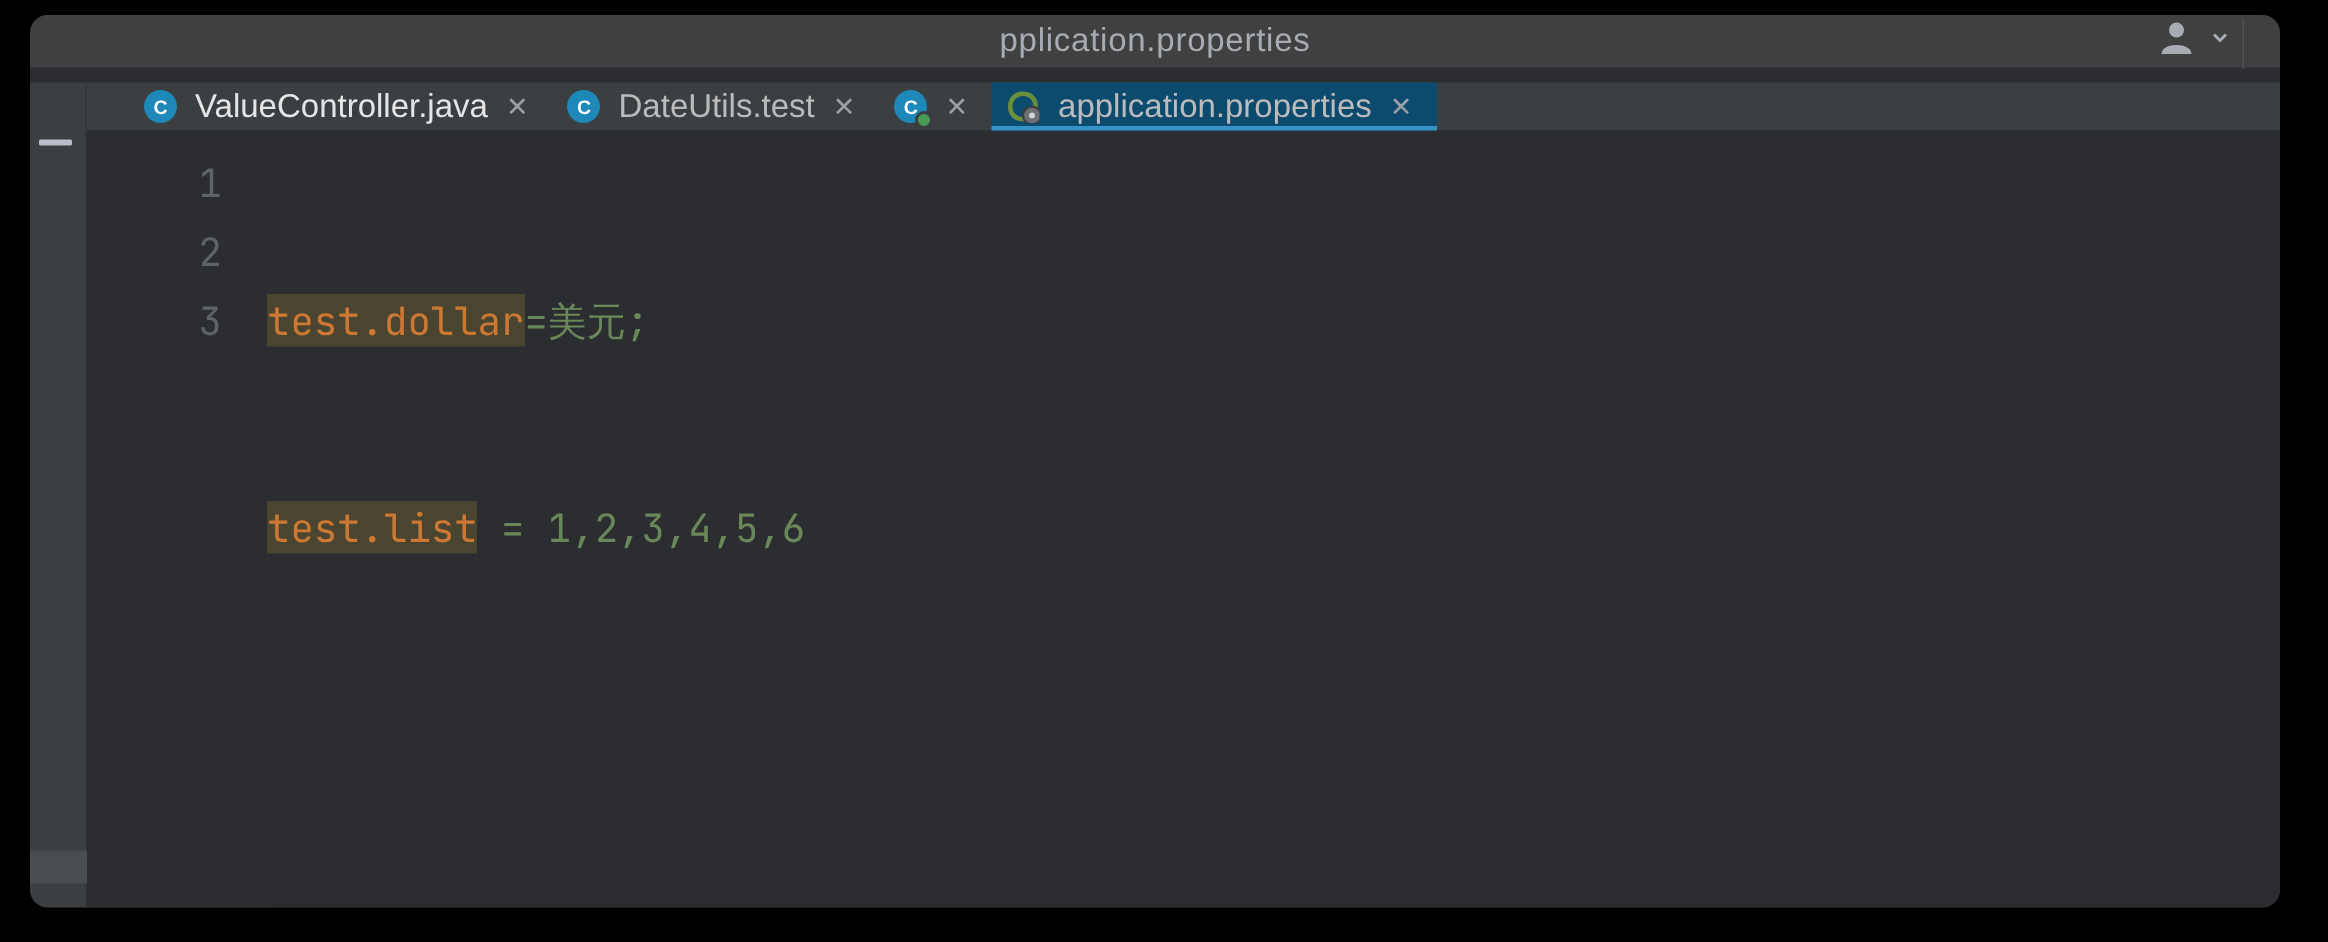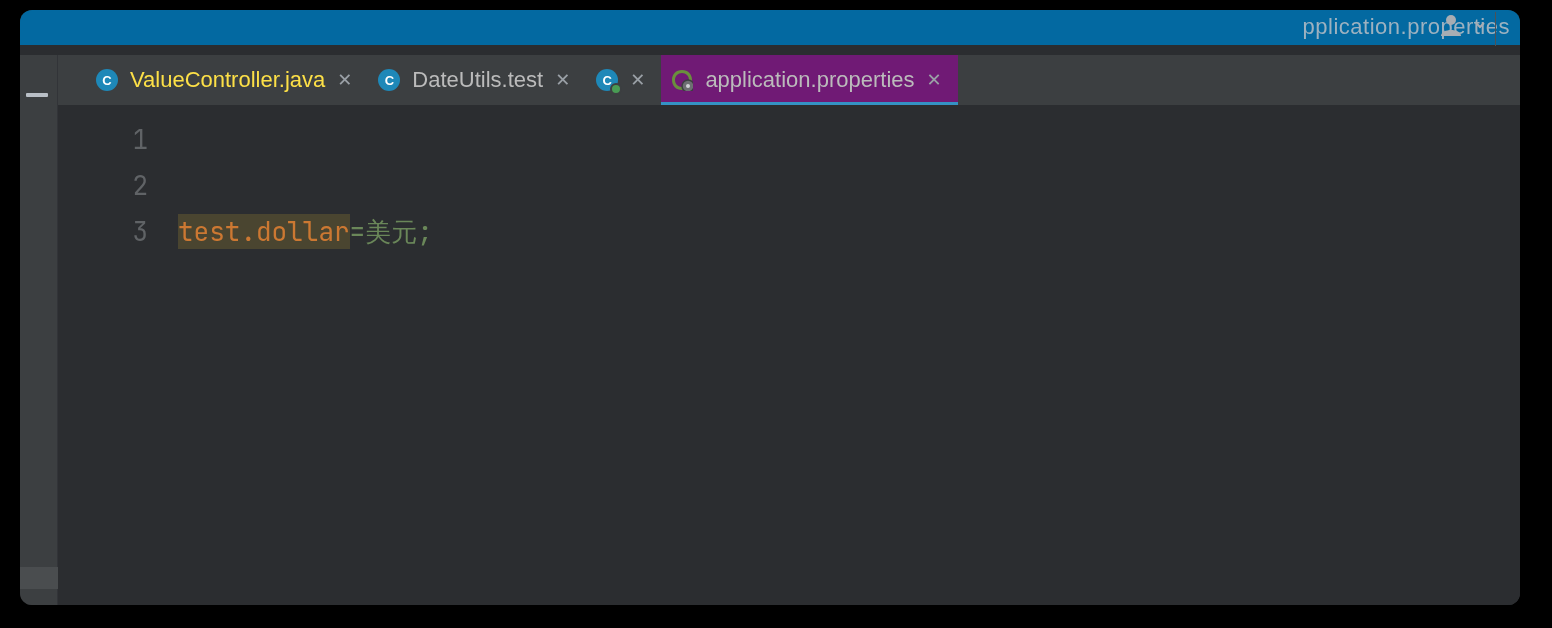--- a/index.html
+++ b/index.html
@@ -16,27 +16,27 @@
     top: 10px;
     width: 1500px;
     height: 595px;
     background: #2B2D30;
     border-radius: 12px;
     overflow: hidden;
     box-shadow: 0 20px 60px rgba(0,0,0,0.6);
   }
   .titlebar {
     height: 35px;
-    background: #0369a1;
+    background: #404040;
     color: #b9bfc6;
     font-size: 22px;
     padding: 4px 10px 0 10px;
     display: flex;
     align-items: flex-start;
-    justify-content: flex-end;
+    justify-content: center;
   }
   .titlebar .left-cut { opacity: .85; letter-spacing: .5px; }
   .avatar-area {
     position: absolute;
     right: 34px;
     top: 4px;
     display: flex;
     align-items: center;
     gap: 4px;
   }
@@ -103,21 +103,21 @@
     display: flex;
     align-items: center;
     gap: 12px;
     padding: 0 16px 0 10px;
     color: #BBBBBB;
     font-size: 22px;
     position: relative;
     cursor: pointer;
   }
   .tab.active {
-    background: #701a75;
+    background: #0c4a6e;
   }
   .tab.active::after {
     content: "";
     position: absolute;
     left: 0; right: 0; bottom: 0;
     height: 3px;
     background: #3592C4;
   }
   .tab .close {
     color: #9aa0a6;
@@ -197,21 +197,21 @@
       <div class="toggle-sidebar"></div>
       <div class="vert-highlight"></div>
     </div>
 
     <div class="main-col">
 
       <div class="tabs">
 
         <div class="tab">
           <span class="icon-circle icon-c">C</span>
-          <span style="color:#fde047">ValueController.java</span>
+          <span style="color:#e5e5e5">ValueController.java</span>
           <span class="close">✕</span>
         </div>
 
         <div class="tab">
           <span class="icon-circle icon-c">C</span>
           <span>DateUtils.test</span>
           <span class="close">✕</span>
         </div>
 
         <div class="tab">
@@ -237,19 +237,20 @@
       </div>
 
       <div class="editor">
         <div class="gutter">
           <div>1</div>
           <div>2</div>
           <div>3</div>
         </div>
         <div class="code">
           <div class="line"><span class="hl-key tok-key">test.dollar</span><span class="tok-op">=</span><span class="tok-val">美元;</span></div>
+          <div class="line"><span class="hl-key tok-key">test.list</span><span class="tok-op"> = </span><span class="tok-val">1,2,3,4,5,6</span></div>
           <div class="line"></div>
         </div>
       </div>
 
     </div>
   </div>
 </div>
 
 </body></html>

